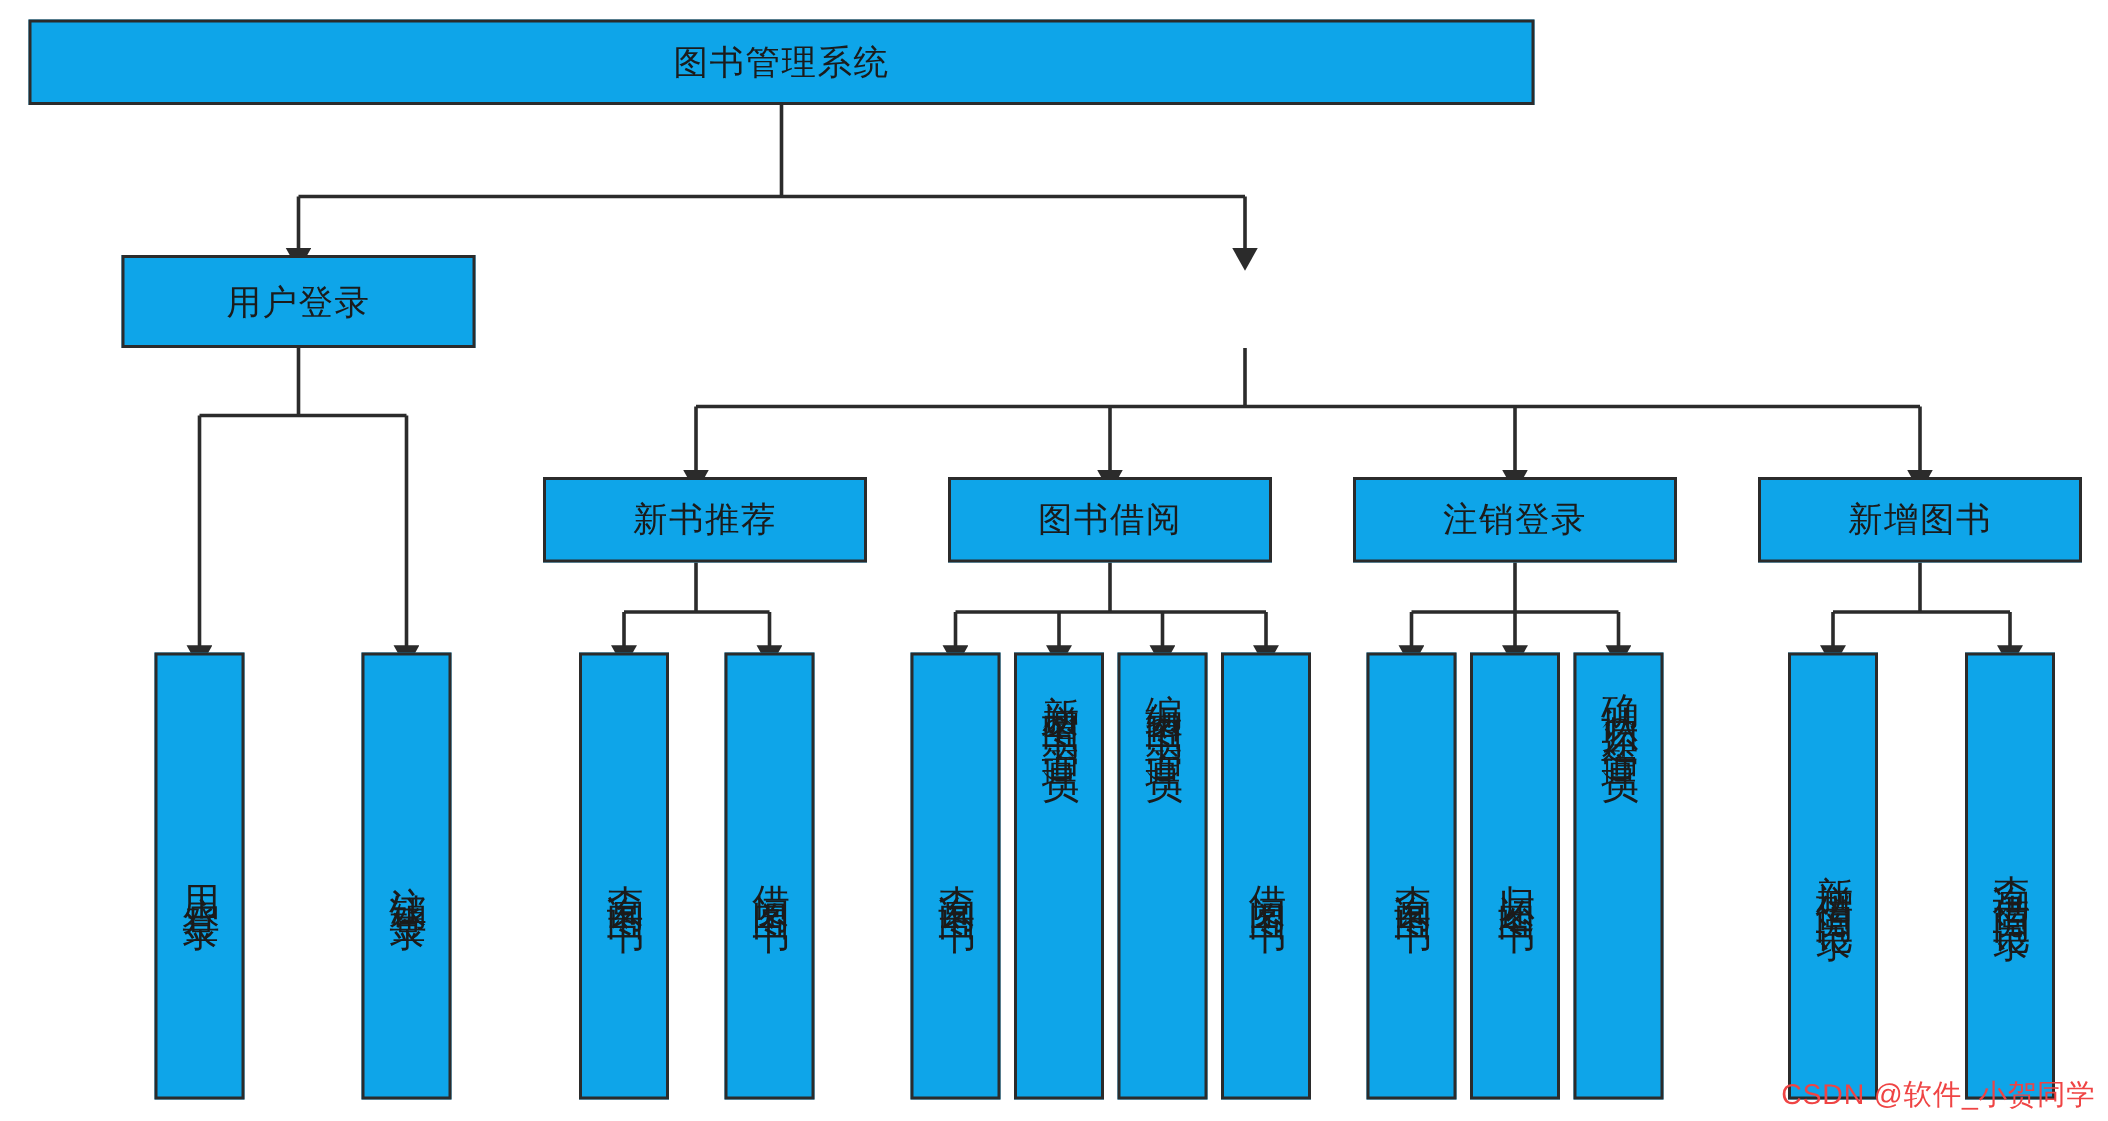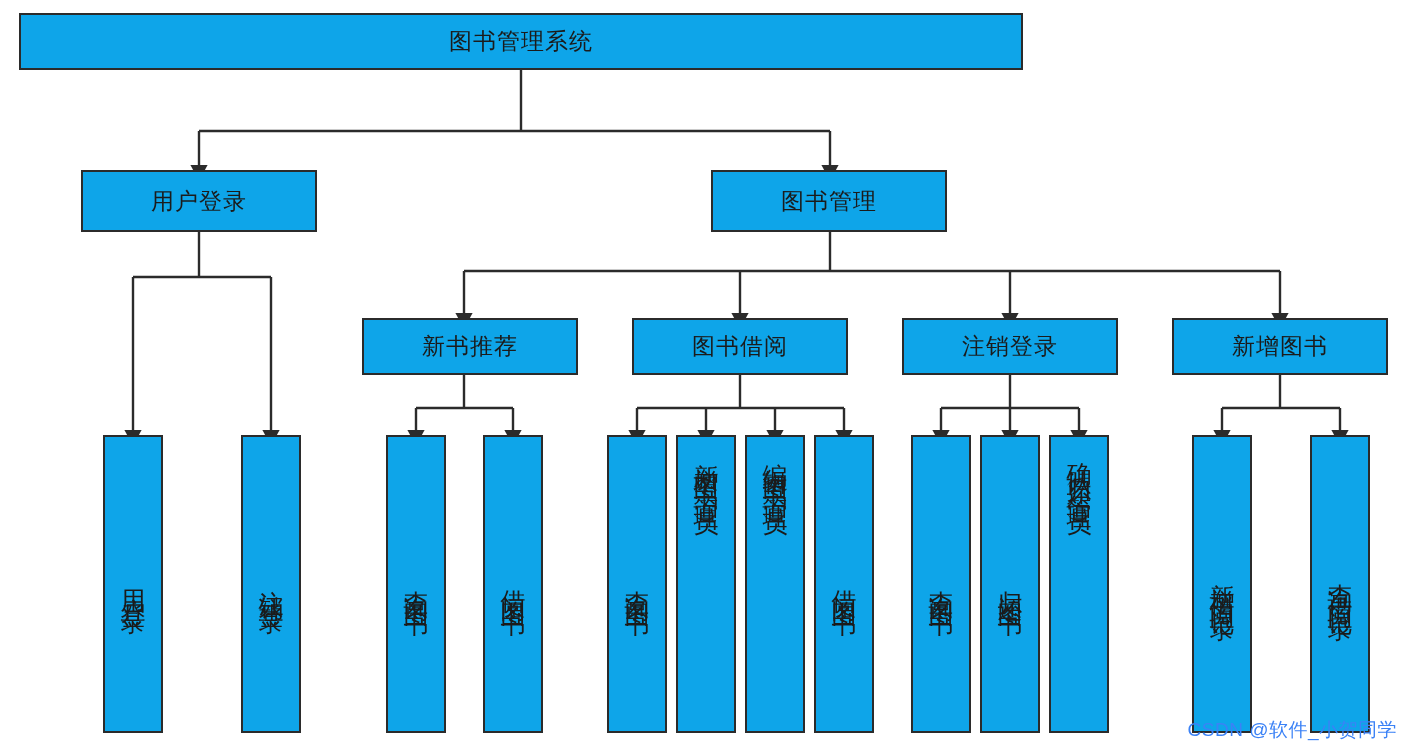--- a/index.html
+++ b/index.html
@@ -43,21 +43,21 @@
   }
   .node .label{
     white-space:nowrap;
     display:block;
   }
   #watermark{
     position:absolute;
     right:8px;
     bottom:4px;
     font-size:19px;
-    color:#3b82f6;
+    color:#ef4444;
     letter-spacing:0.5px;
     white-space:nowrap;
     z-index:5;
   }
 </style>
 </head>
 <body>
 
 <div id="canvas">
 
@@ -112,23 +112,20 @@
     </g>
   </svg>
 
   <div class="node h-node" style="left:19px;top:13px;width:1004px;height:57px;">
     <span class="label">图书管理系统</span>
   </div>
 
   <div class="node h-node" style="left:81px;top:170px;width:236px;height:62px;">
     <span class="label">用户登录</span>
   </div>
-  <div class="node h-node" style="left:711px;top:170px;width:236px;height:62px;">
-    <span class="label">图书管理</span>
-  </div>
 
   <div class="node h-node" style="left:362px;top:318px;width:216px;height:57px;">
     <span class="label">新书推荐</span>
   </div>
   <div class="node h-node" style="left:632px;top:318px;width:216px;height:57px;">
     <span class="label">图书借阅</span>
   </div>
   <div class="node h-node" style="left:902px;top:318px;width:216px;height:57px;">
     <span class="label">注销登录</span>
   </div>

